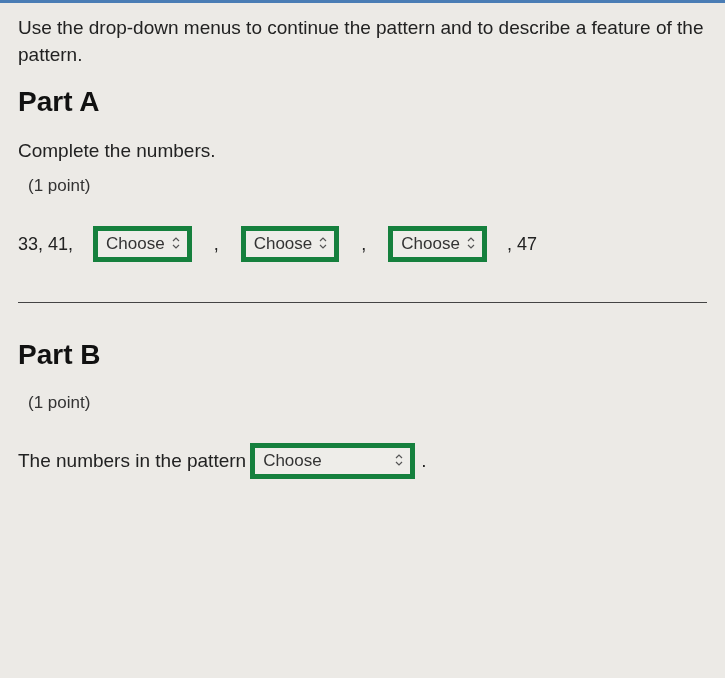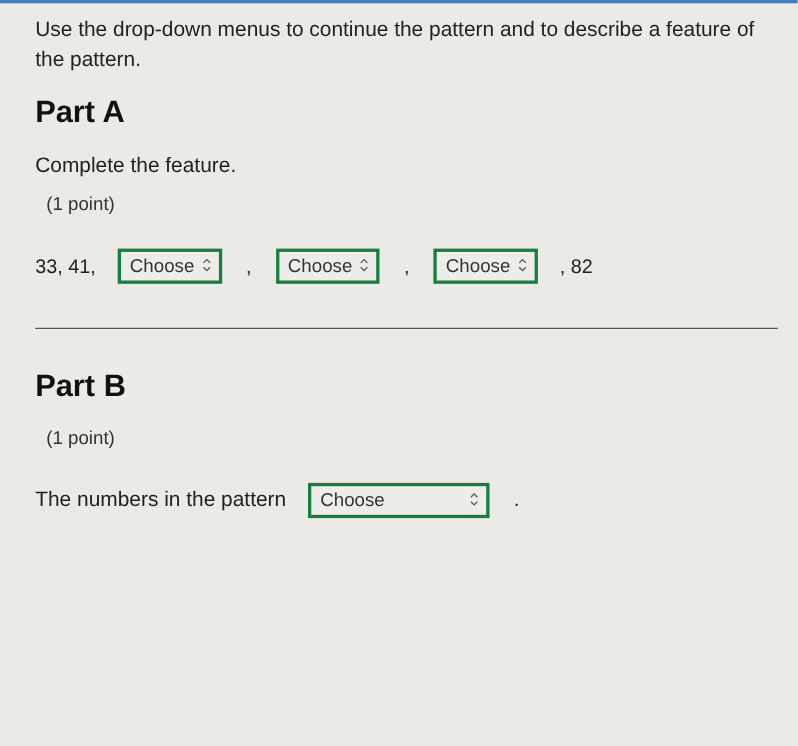--- a/index.html
+++ b/index.html
@@ -12,21 +12,21 @@
       background: #eceae6;
       width: 725px;
       height: 678px;
       overflow: hidden;
     }
     .page {
       background: #eceae6;
       width: 100%;
       height: 100%;
       border-top: 3px solid #4a7db5;
-      padding: 12px 18px 18px 32px;
+      padding: 12px 18px 18px 18px;
       position: relative;
     }
     .instructions {
       font-size: 19px;
       color: #222;
       line-height: 1.4;
       margin-bottom: 18px;
     }
     .part-heading {
       font-size: 28px;
@@ -50,21 +50,21 @@
       color: #222;
       display: flex;
       align-items: center;
       flex-wrap: wrap;
       gap: 20px;
       margin-bottom: 40px;
     }
     .dropdown {
       display: inline-flex;
       align-items: center;
-      border: 3px solid #15803d;
+      border: 5px solid #15803d;
       background: #eeede9;
       padding: 3px 6px 3px 8px;
       font-size: 17px;
       color: #333;
       cursor: pointer;
       gap: 6px;
     }
     .dropdown.wide {
       min-width: 165px;
       justify-content: space-between;
@@ -77,39 +77,39 @@
     .divider {
       border: none;
       border-top: 1.5px solid #444;
       margin: 10px 0 36px 0;
     }
     .sentence-row {
       font-size: 19px;
       color: #222;
       display: flex;
       align-items: center;
-      gap: 20px;
+      gap: 4px;
     }
     .comma {
       margin: 0 2px;
     }
     .period {
       margin-left: 2px;
     }
   </style>
 </head>
 <body>
 
 <div class="page">
 
   <p class="instructions">Use the drop-down menus to continue the pattern and to describe a feature of the pattern.</p>
 
   <h2 class="part-heading">Part A</h2>
 
-  <p class="prompt">Complete the feature.</p>
+  <p class="prompt">Complete the numbers.</p>
 
   <p class="points">(1 point)</p>
 
   <div class="pattern-row">
     <span>33, 41,</span>
     <span class="dropdown">
       <span>Choose</span>
       <span class="updown-icon">
         <svg width="10" height="14" viewBox="0 0 10 14">
           <path d="M2 5 L5 2 L8 5" stroke="#555" stroke-width="1.2" fill="none"></path>
@@ -130,21 +130,21 @@
     <span class="comma">,</span>
     <span class="dropdown">
       <span>Choose</span>
       <span class="updown-icon">
         <svg width="10" height="14" viewBox="0 0 10 14">
           <path d="M2 5 L5 2 L8 5" stroke="#555" stroke-width="1.2" fill="none"></path>
           <path d="M2 9 L5 12 L8 9" stroke="#555" stroke-width="1.2" fill="none"></path>
         </svg>
       </span>
     </span>
-    <span>, 82</span>
+    <span>, 47</span>
   </div>
 
   <hr class="divider">
 
   <h2 class="part-heading">Part B</h2>
 
 
   <p class="points">(1 point)</p>
 
   <div class="sentence-row">

